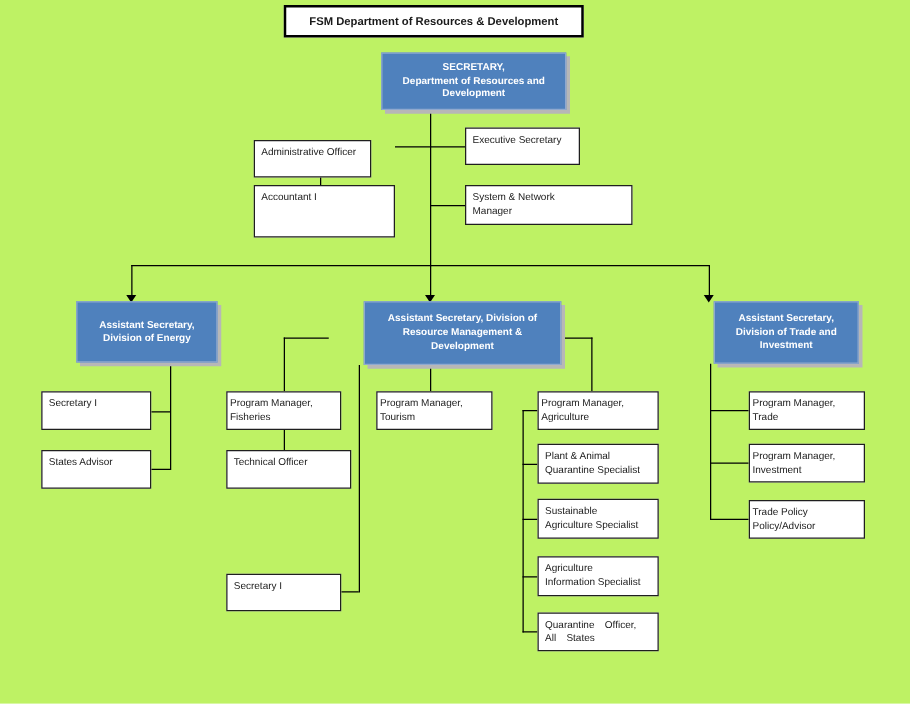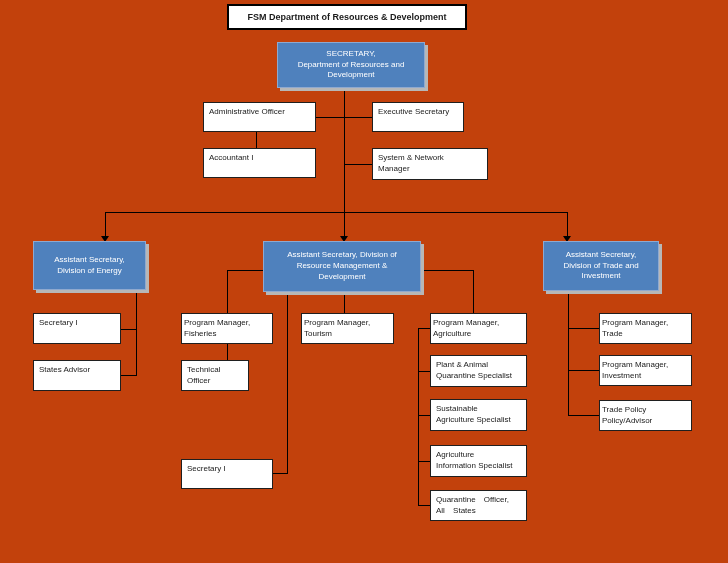--- a/index.html
+++ b/index.html
@@ -1,31 +1,32 @@
 <!DOCTYPE html>
 <html><head>
 <meta charset="utf-8">
 <style>
   html,body{margin:0;padding:0;background:#ffffff;}
   .stage{
-    position:relative;width:728px;height:563px;background:#c2410c;overflow:hidden;
+    position:relative;width:728px;height:563px;background:#bef264;overflow:hidden;
     font-family:"Liberation Sans","DejaVu Sans",sans-serif;color:#1a1a1a;
   }
   .node{
     position:absolute;box-sizing:border-box;font-size:8px;line-height:1.35;
     white-space:pre-line;
   }
   .white{
     background:#ffffff;border:1px solid #1f1f1f;padding:4px 5px;text-align:left;
   }
   .ctr{text-align:left;padding:4px 2px;}
   .blue{
-    background:#4f81bd;border:1px solid #8fa9cf;color:#ffffff;font-weight:normal;
+    background:#4f81bd;border:1px solid #8fa9cf;color:#ffffff;font-weight:bold;
     text-align:center;display:flex;align-items:center;justify-content:center;
     box-shadow:3px 3px 0 #b7b7b7;
+    margin-left:28px;
   }
   .title-box{
     position:absolute;box-sizing:border-box;left:227px;top:4px;width:240px;height:26px;
     background:#ffffff;border:2px solid #000000;font-size:9px;font-weight:bold;
     display:flex;align-items:center;justify-content:center;text-align:center;
   }
   .wsp{word-spacing:6px;}
   .c{position:absolute;background:#000000;}
   .h{height:1px;}
   .v{width:1px;}
@@ -76,41 +77,41 @@
 
   <div class="c v" style="left:568px;top:291px;height:125px"></div>
   <div class="c h" style="left:568px;top:328px;width:31px"></div>
   <div class="c h" style="left:568px;top:370px;width:31px"></div>
   <div class="c h" style="left:568px;top:415px;width:31px"></div>
 
   <div class="node blue" style="left:277px;top:42px;width:148px;height:46px">SECRETARY,
 Department of Resources and
 Development</div>
 
-  <div class="node white" style="left:203px;top:102px;width:113px;height:30px">Administrative Officer</div>
+  <div class="node white" style="left:203px;top:112px;width:94px;height:30px">Administrative Officer</div>
   <div class="node white" style="left:372px;top:102px;width:92px;height:30px">Executive Secretary</div>
-  <div class="node white" style="left:203px;top:148px;width:113px;height:30px">Accountant I</div>
-  <div class="node white" style="left:372px;top:148px;width:116px;height:32px">System &amp; Network
+  <div class="node white" style="left:203px;top:148px;width:113px;height:42px">Accountant I</div>
+  <div class="node white" style="left:372px;top:148px;width:134px;height:32px">System &amp; Network
 Manager</div>
 
   <div class="node blue" style="left:33px;top:241px;width:113px;height:49px">Assistant Secretary,
 Division of Energy</div>
   <div class="node blue" style="left:263px;top:241px;width:158px;height:51px">Assistant Secretary, Division of
 Resource Management &amp;
 Development</div>
   <div class="node blue" style="left:543px;top:241px;width:116px;height:50px">Assistant Secretary,
 Division of Trade and
 Investment</div>
 
   <div class="node white" style="left:33px;top:313px;width:88px;height:31px">Secretary I</div>
   <div class="node white" style="left:33px;top:360px;width:88px;height:31px">States Advisor</div>
 
   <div class="node white ctr" style="left:181px;top:313px;width:92px;height:31px">Program Manager,
 Fisheries</div>
-  <div class="node white" style="left:181px;top:360px;width:68px;height:31px">Technical Officer</div>
+  <div class="node white" style="left:181px;top:360px;width:100px;height:31px">Technical Officer</div>
   <div class="node white" style="left:181px;top:459px;width:92px;height:30px">Secretary I</div>
   <div class="node white ctr" style="left:301px;top:313px;width:93px;height:31px">Program Manager,
 Tourism</div>
 
   <div class="node white ctr" style="left:430px;top:313px;width:97px;height:31px">Program Manager,
 Agriculture</div>
   <div class="node white" style="left:430px;top:355px;width:97px;height:32px">Plant &amp; Animal
 Quarantine Specialist</div>
   <div class="node white" style="left:430px;top:399px;width:97px;height:32px">Sustainable
 Agriculture Specialist</div>

